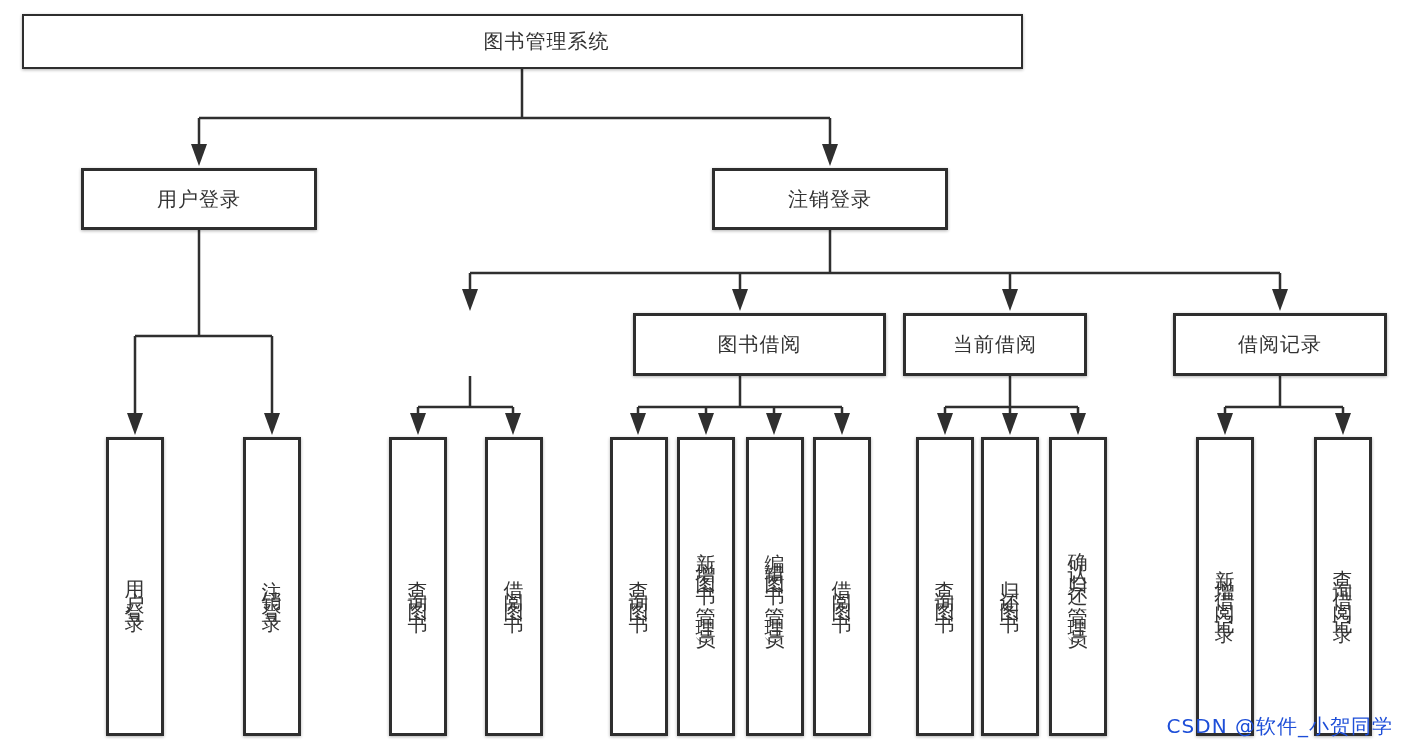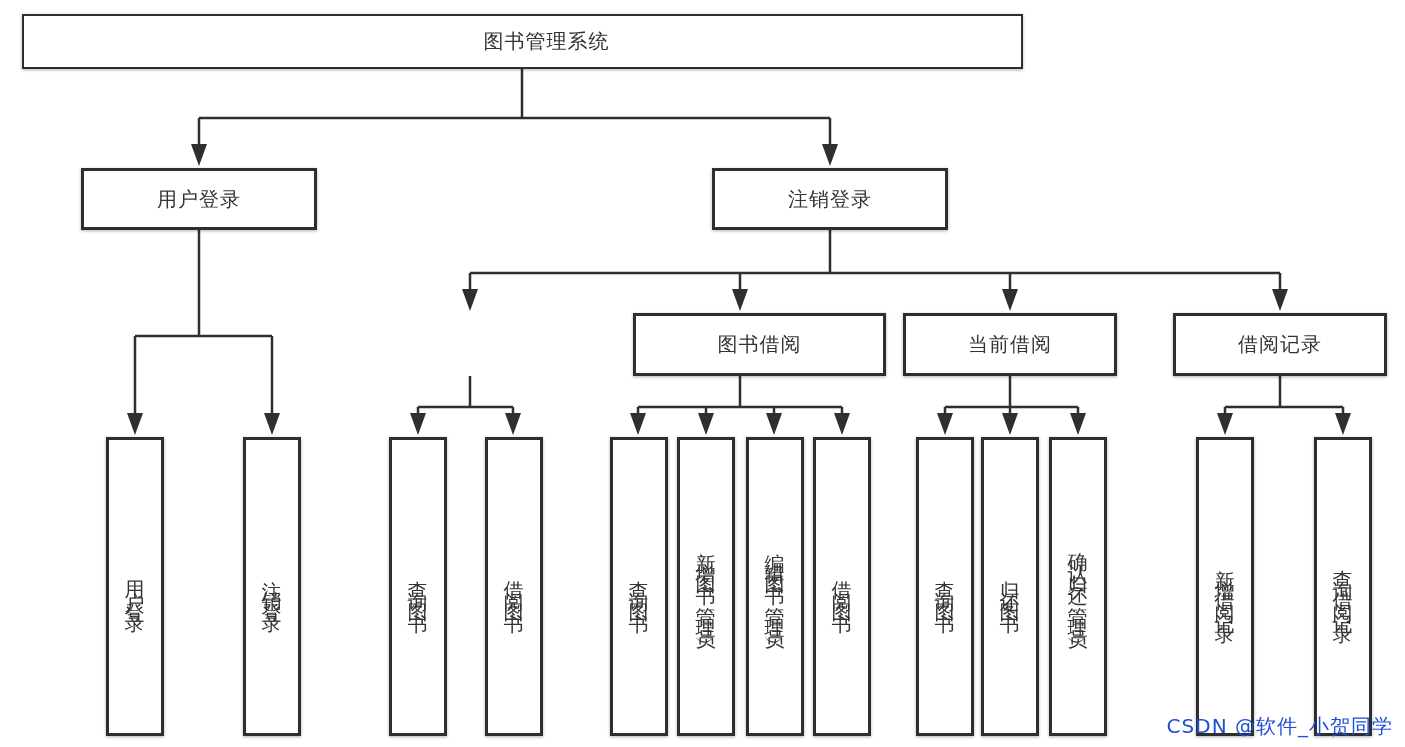--- a/index.html
+++ b/index.html
@@ -108,21 +108,21 @@
   <div class="box l2-box" style="left:81px; width:236px;">
     <span>用户登录</span>
   </div>
   <div class="box l2-box" style="left:712px; width:236px;">
     <span>注销登录</span>
   </div>
 
   <div class="box l3-box" style="left:633px; width:253px;">
     <span>图书借阅</span>
   </div>
-  <div class="box l3-box" style="left:903px; width:214px;">
+  <div class="box l3-box" style="left:903px; width:184px;">
     <span>当前借阅</span>
   </div>
   <div class="box l3-box" style="left:1173px; width:214px;align-items:center;">
     <span>借阅记录</span>
   </div>
 
   <div class="box leaf" style="left:106px;">
     <span class="vtext">用户登录</span>
   </div>
   <div class="box leaf" style="left:243px;">

